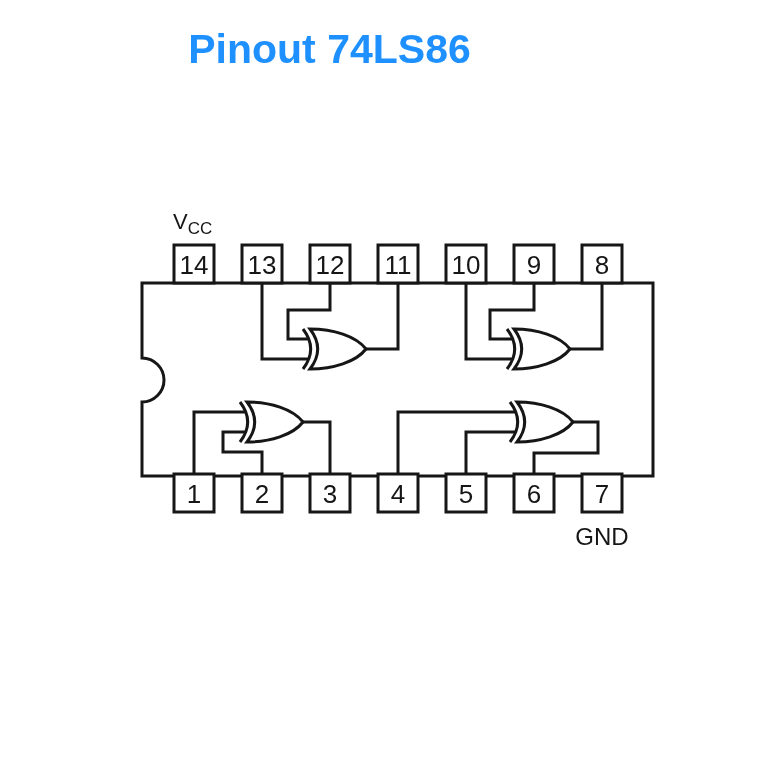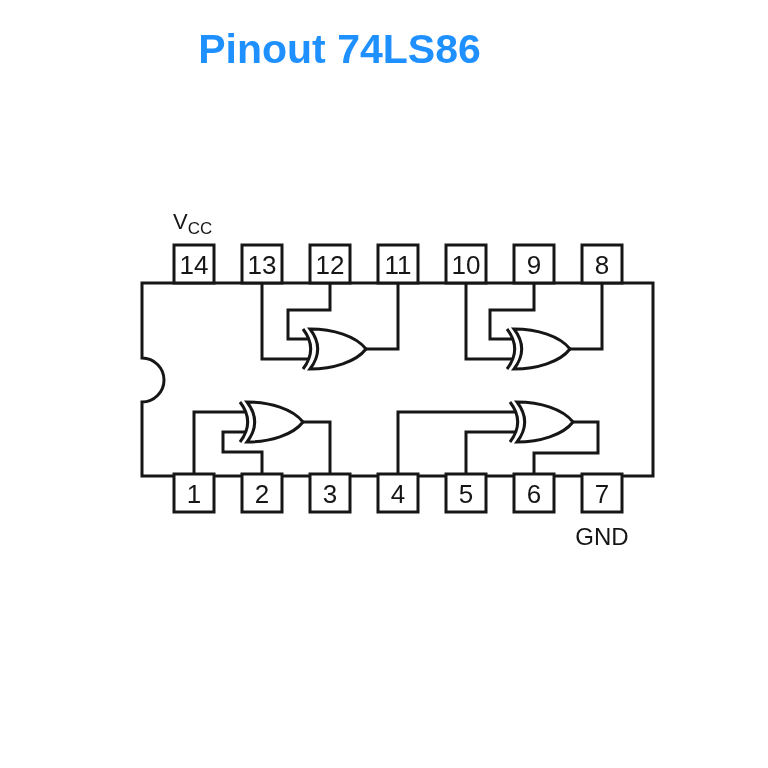--- a/index.html
+++ b/index.html
@@ -3,21 +3,20 @@
 <meta charset="utf-8">
 <style>
   html, body { margin: 0; padding: 0; background: #ffffff; }
   .canvas {
     position: relative;
     width: 659px;
     height: 768px;
     background: #ffffff;
     overflow: hidden;
     font-family: "Liberation Sans", sans-serif;
-    padding-left: 20px;
   }
   .title {
     position: absolute;
     top: 27px;
     left: 0;
     width: 100%;
     text-align: center;
     font-size: 41px;
     line-height: 44px;
     font-weight: bold;

